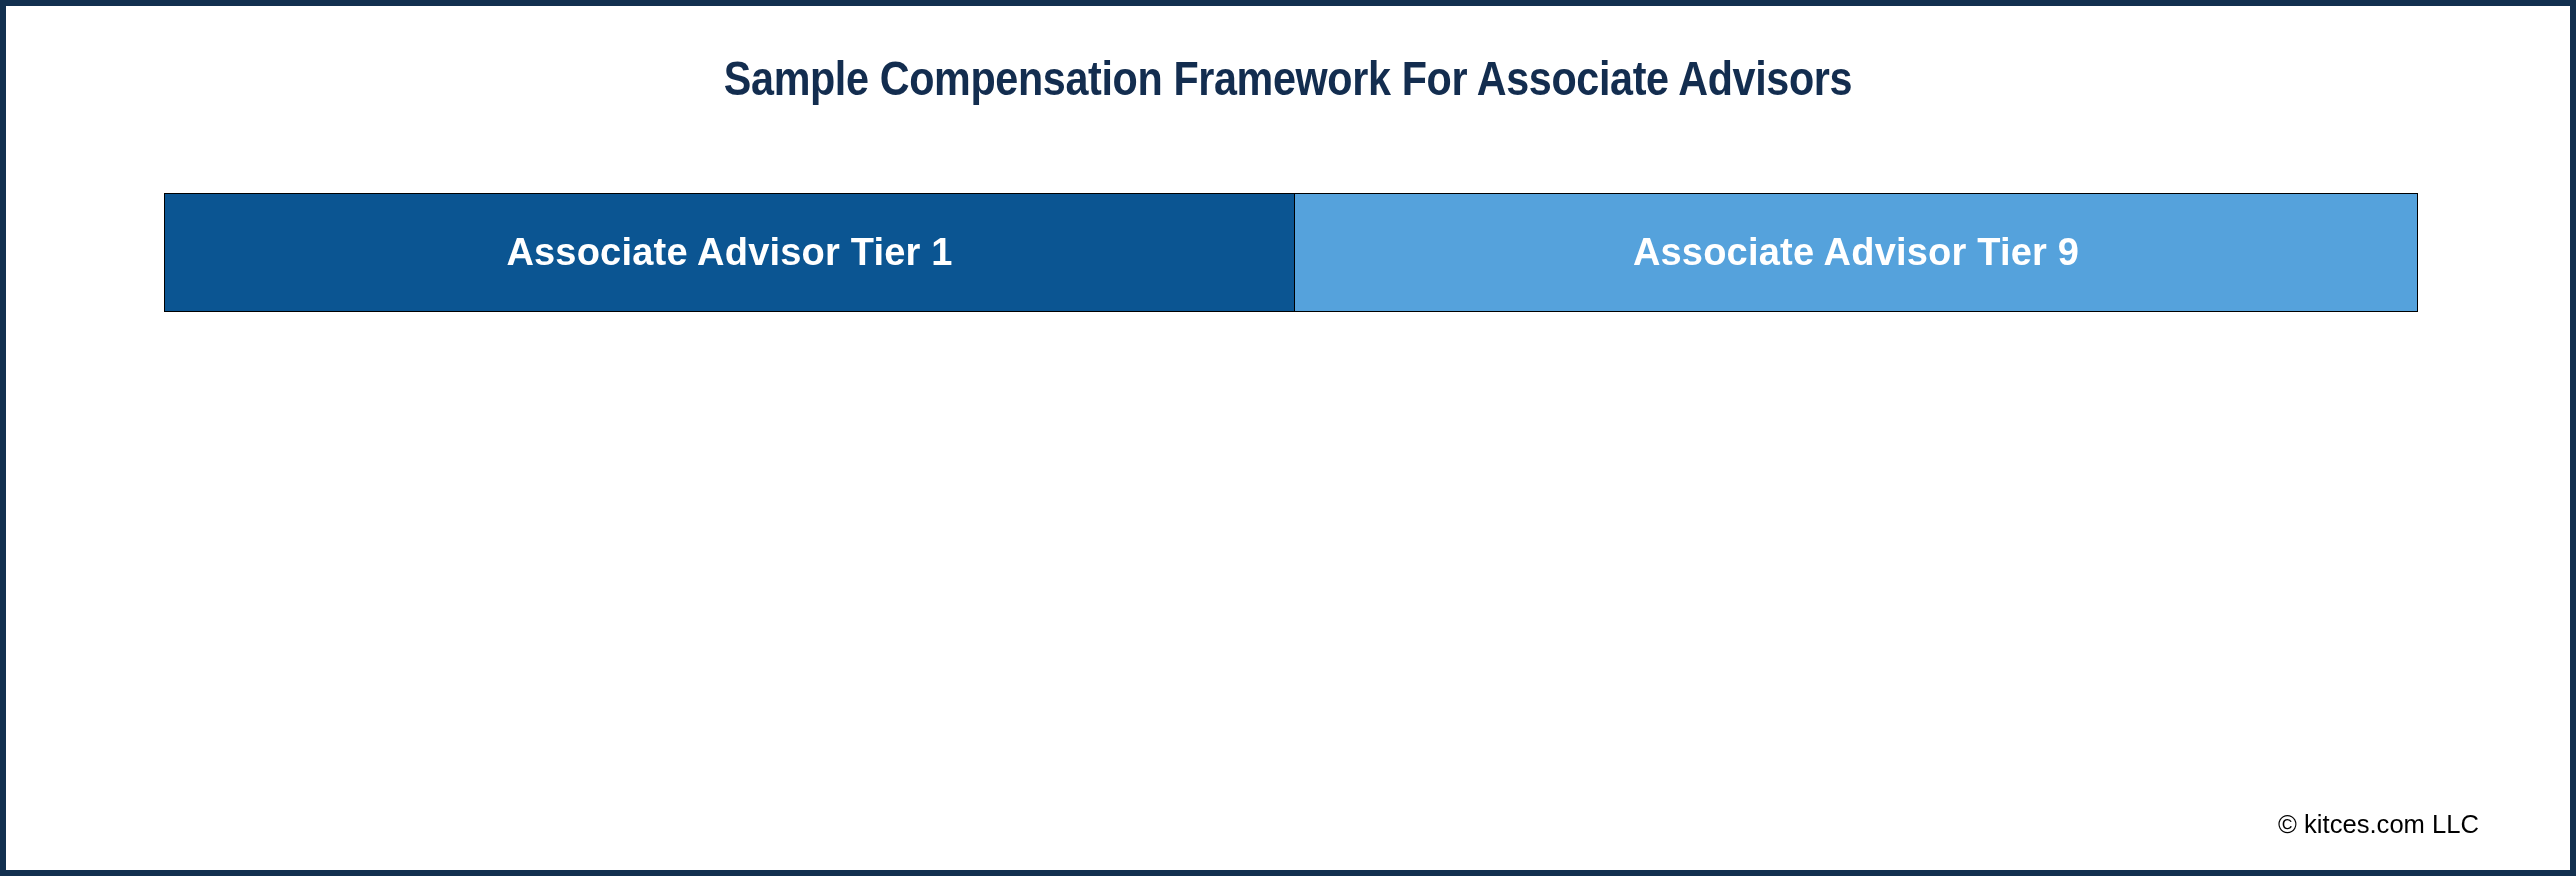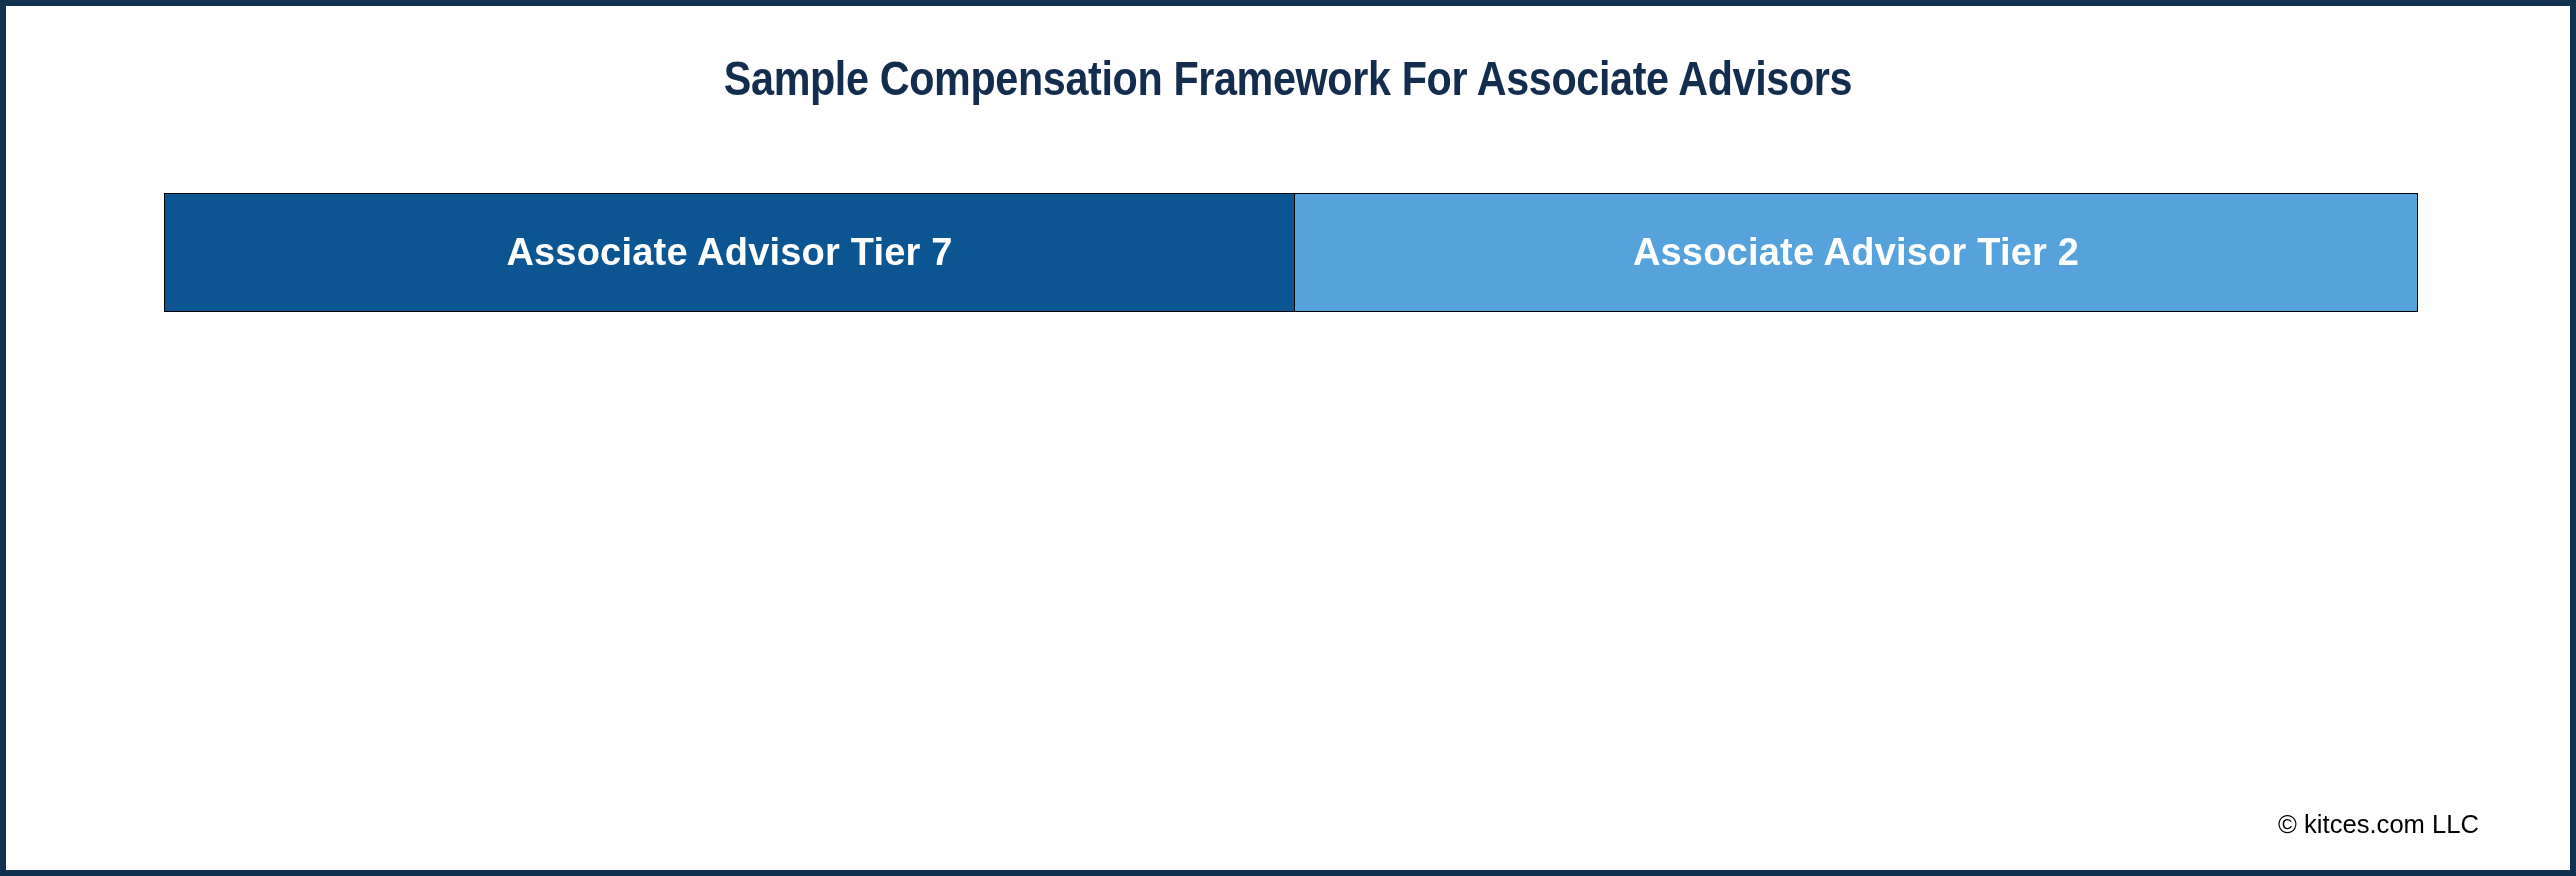--- a/index.html
+++ b/index.html
@@ -93,22 +93,22 @@
 
   <div class="page-title">Sample Compensation Framework For Associate Advisors</div>
 
   <table class="comp-table">
     <colgroup>
       <col class="col-tier1">
       <col class="col-tier2">
     </colgroup>
     <thead>
       <tr>
-        <th class="header-cell header-tier1">Associate Advisor Tier 7</th>
-        <th class="header-cell header-tier2">Associate Advisor Tier 2</th>
+        <th class="header-cell header-tier1">Associate Advisor Tier 1</th>
+        <th class="header-cell header-tier2">Associate Advisor Tier 9</th>
       </tr>
     </thead>
     <tbody>
     </tbody>
   </table>
 
   <div class="footer-note">© kitces.com LLC</div>
 
 </div>
 

